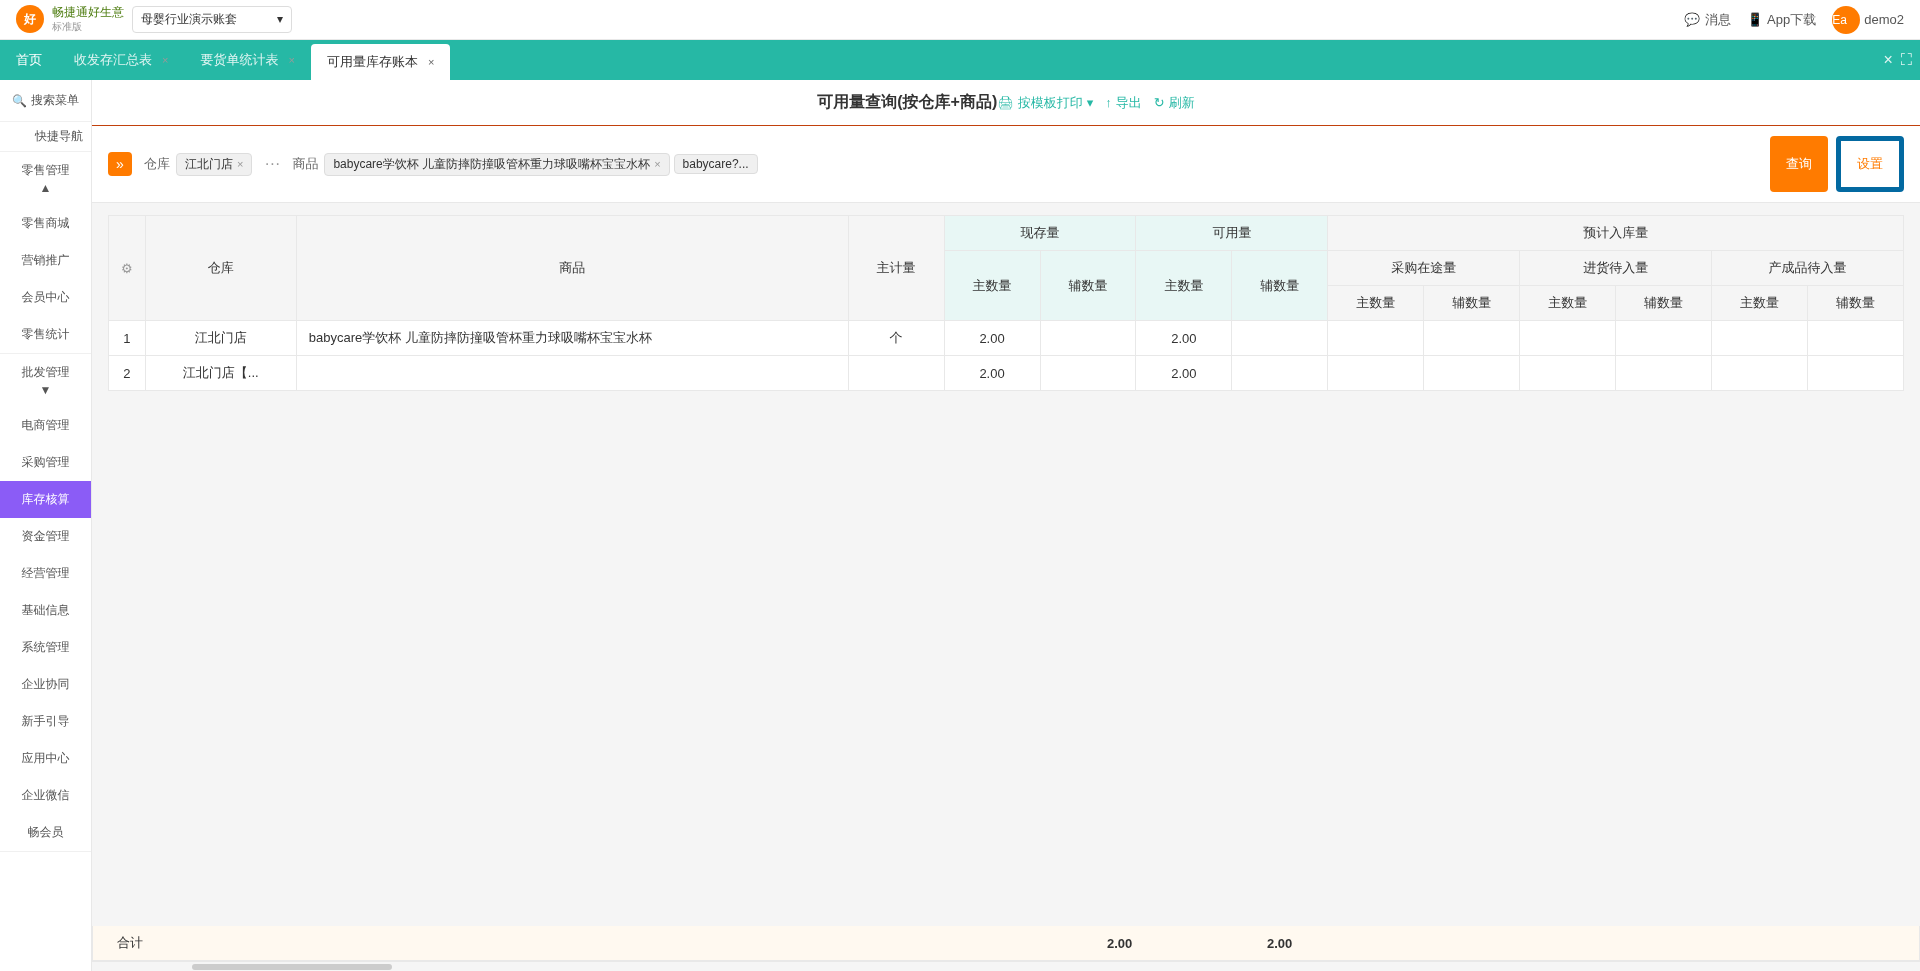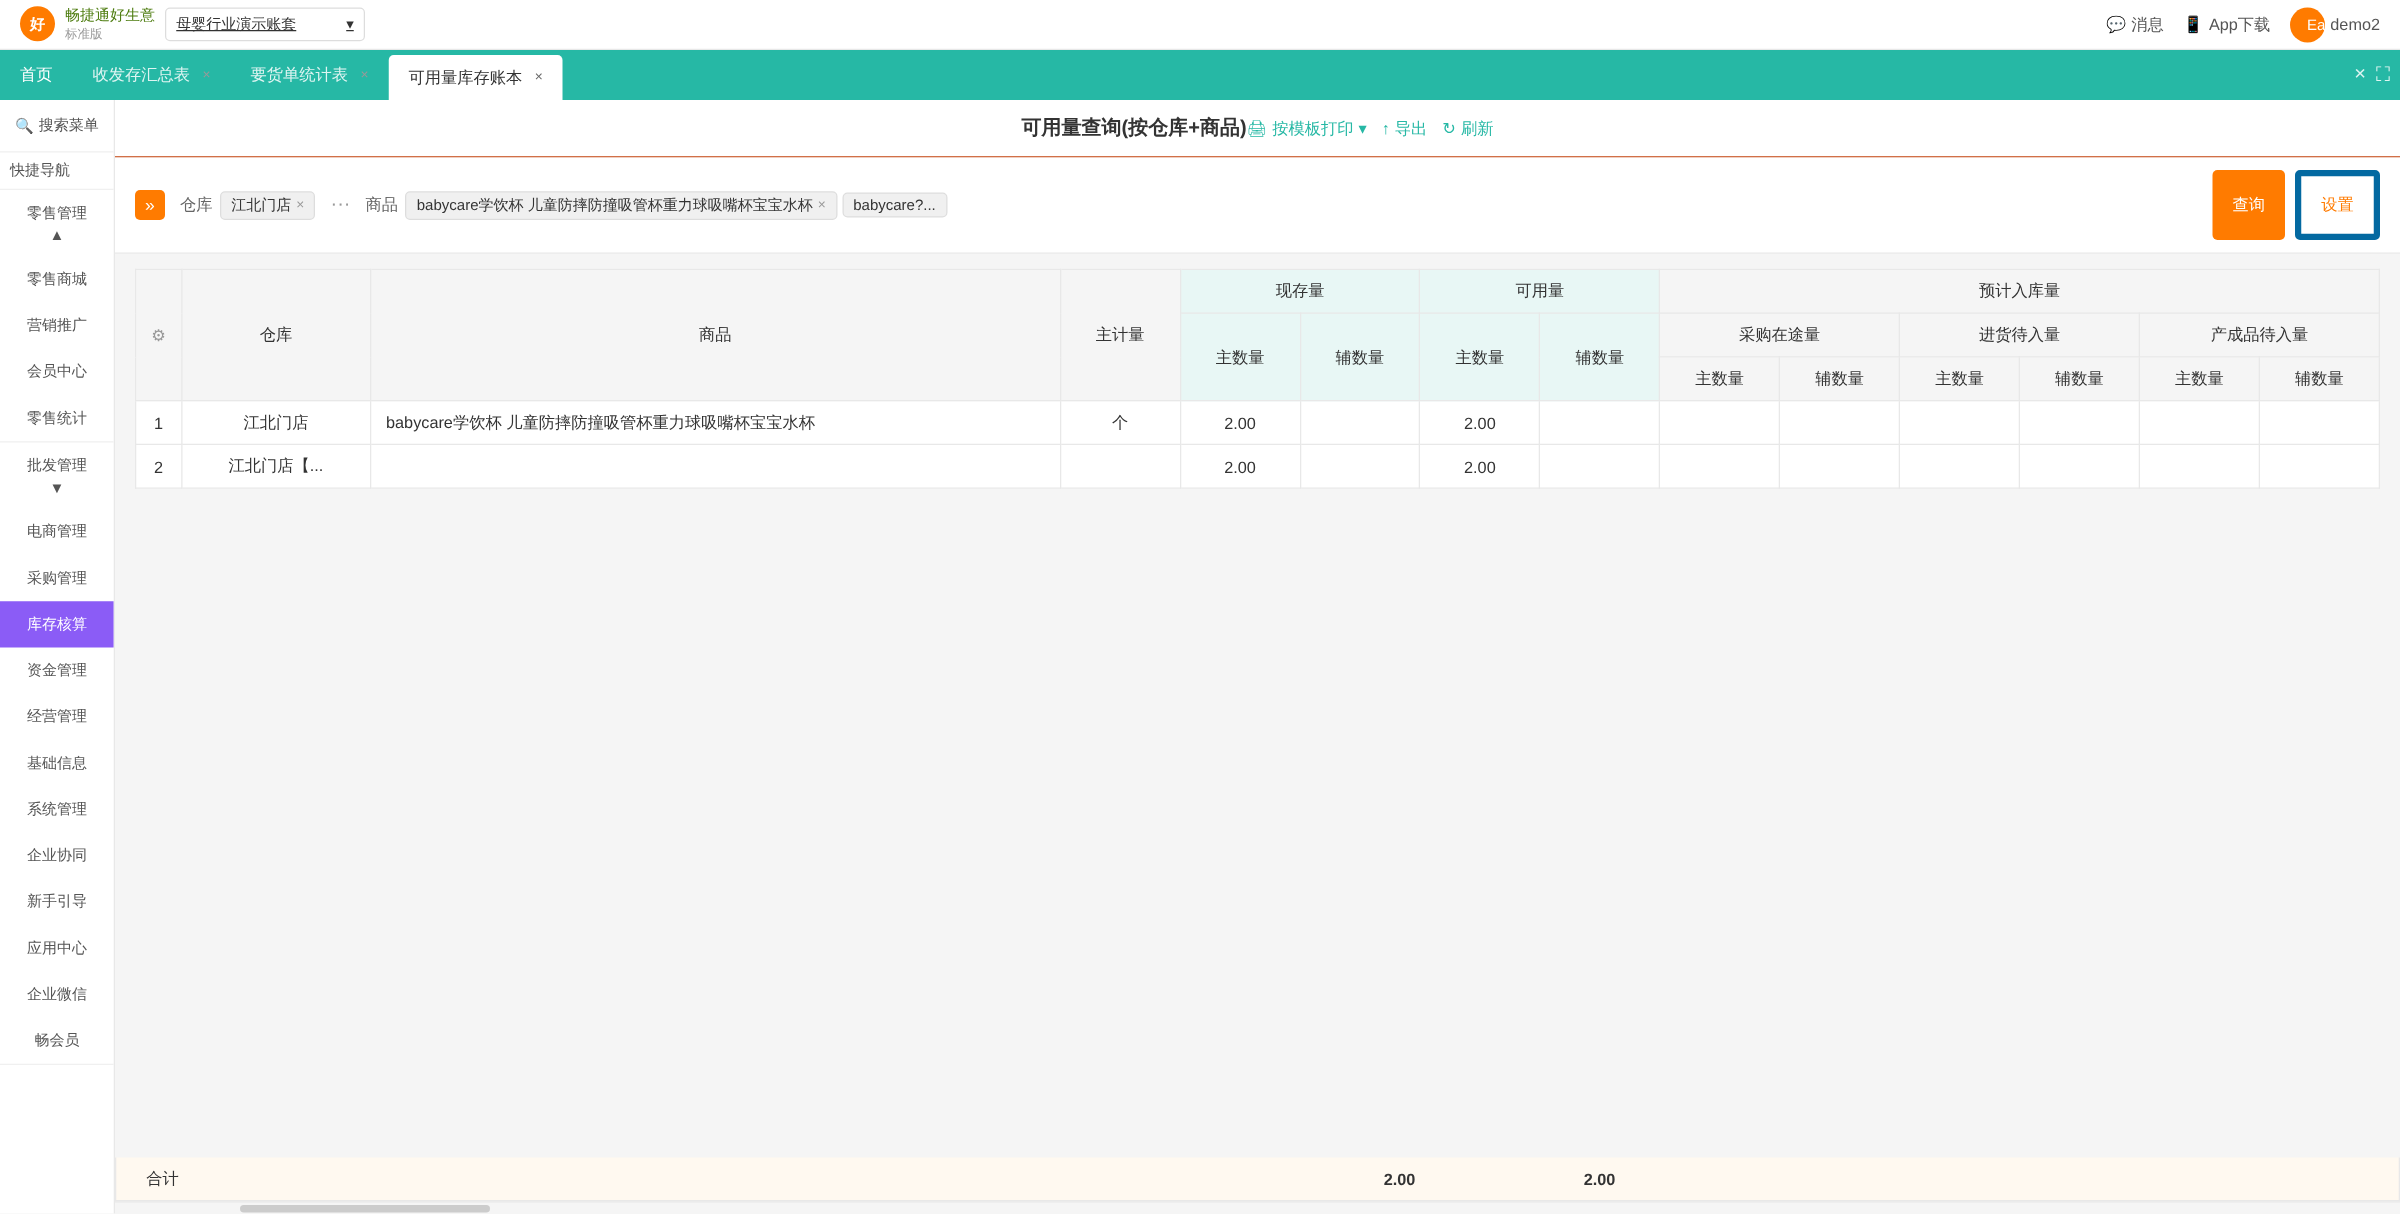--- a/index.html
+++ b/index.html
@@ -4,44 +4,44 @@
   <style>
     * { box-sizing: border-box; margin: 0; padding: 0; }
     body { font-family: 'Microsoft YaHei', Arial, sans-serif; font-size: 13px; background: #f5f5f5; color: #333; display: flex; flex-direction: column; height: 971px; overflow: hidden; }
 
     
     .top-bar { background: #fff; height: 40px; display: flex; align-items: center; justify-content: space-between; border-bottom: 1px solid #e8e8e8; padding: 0 16px; flex-shrink: 0; }
     .top-bar-left { display: flex; align-items: center; gap: 8px; }
     .logo-icon { width: 28px; height: 28px; background: #ff7b00; border-radius: 50%; display: flex; align-items: center; justify-content: center; color: white; font-size: 12px; font-weight: bold; }
     .brand-text { font-size: 12px; color: #4d7c0f; line-height: 1.2; }
     .brand-sub { font-size: 10px; color: #999; }
-    .company-selector { display: flex; align-items: center; gap: 4px; border: 1px solid #ddd; border-radius: 4px; padding: 4px 8px; cursor: pointer; font-size: 12px; color: #333; min-width: 160px; justify-content: space-between; text-decoration: underline; }
+    .company-selector { display: flex; align-items: center; gap: 4px; border: 1px solid #ddd; border-radius: 4px; padding: 4px 8px; cursor: pointer; font-size: 12px; color: #333; min-width: 160px; justify-content: space-between; }
     .top-bar-right { display: flex; align-items: center; gap: 16px; font-size: 13px; color: #555; }
     .top-bar-right-item { display: flex; align-items: center; gap: 4px; cursor: pointer; }
-    .avatar { width: 28px; height: 28px; border-radius: 50%; background: #ff7b00; display: flex; align-items: center; justify-content: flex-end; color: white; font-size: 12px; }
+    .avatar { width: 28px; height: 28px; border-radius: 50%; background: #ff7b00; display: flex; align-items: center; justify-content: flex-start; color: white; font-size: 12px; }
 
     
     .nav-tabs { background: #26b8a5; height: 40px; display: flex; align-items: center; padding: 0 0 0 0; flex-shrink: 0; }
     .nav-tab { height: 52px; display: flex; align-items: center; padding: 0 16px; cursor: pointer; font-size: 13px; color: rgba(255,255,255,0.85); position: relative; gap: 6px; }
     .nav-tab.home { color: white; }
     .nav-tab.active { background: #fff; color: #333; border-radius: 4px 4px 0 0; margin-top: 4px; height: 36px; }
     .nav-tab .close-btn { font-size: 11px; color: #999; cursor: pointer; margin-left: 4px; }
     .nav-tab.active .close-btn { color: #666; }
     .nav-spacer { flex: 1; }
     .nav-actions { display: flex; align-items: center; padding: 0 8px; gap: 8px; }
     .nav-action-btn { color: rgba(255,255,255,0.85); cursor: pointer; font-size: 16px; }
 
     
     .main-layout { display: flex; flex: 1; overflow: hidden; }
 
     
     .sidebar { width: 92px; background: #fff; border-right: 1px solid #e8e8e8; display: flex; flex-direction: column; flex-shrink: 0; overflow-y: auto; }
     .sidebar-search { padding: 8px; border-bottom: 1px solid #f0f0f0; }
     .sidebar-search-btn { width: 100%; background: none; border: none; cursor: pointer; font-size: 12px; color: #555; display: flex; align-items: center; gap: 4px; justify-content: center; padding: 4px 0; }
-    .sidebar-quick-nav { padding: 6px 8px; border-bottom: 1px solid #f0f0f0; font-size: 12px; color: #555; cursor: pointer; text-align: left; }
+    .sidebar-quick-nav { padding: 6px 8px; border-bottom: 1px solid #f0f0f0; font-size: 12px; color: #555; cursor: pointer; text-align: right; }
     .sidebar-group { border-bottom: 1px solid #f0f0f0; }
     .sidebar-item { padding: 10px 8px; font-size: 12px; color: #555; cursor: pointer; text-align: center; display: flex; flex-direction: column; align-items: center; gap: 2px; }
     .sidebar-item.active { background: #8b5cf6; color: white; }
 
     
     .content { flex: 1; display: flex; flex-direction: column; overflow: hidden; background: #f5f5f5; }
     .page-header { background: #fff; padding: 12px 16px 0; border-bottom: 1px solid #c2410c; flex-shrink: 0; display: flex; align-items: center; justify-content: center; }
     .page-title { font-size: 16px; font-weight: bold; color: #333; padding-bottom: 12px; }
     .page-header-actions { display: flex; align-items: center; gap: 12px; padding-bottom: 12px; }
     .header-action { display: flex; align-items: center; gap: 4px; font-size: 13px; color: #26b8a5; cursor: pointer; }

